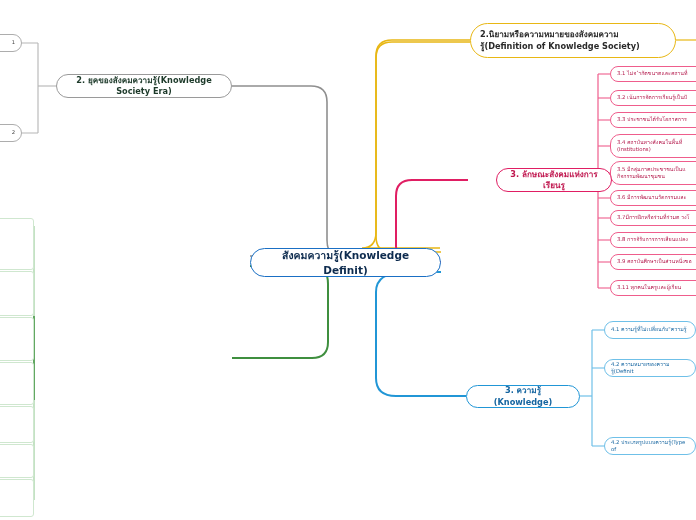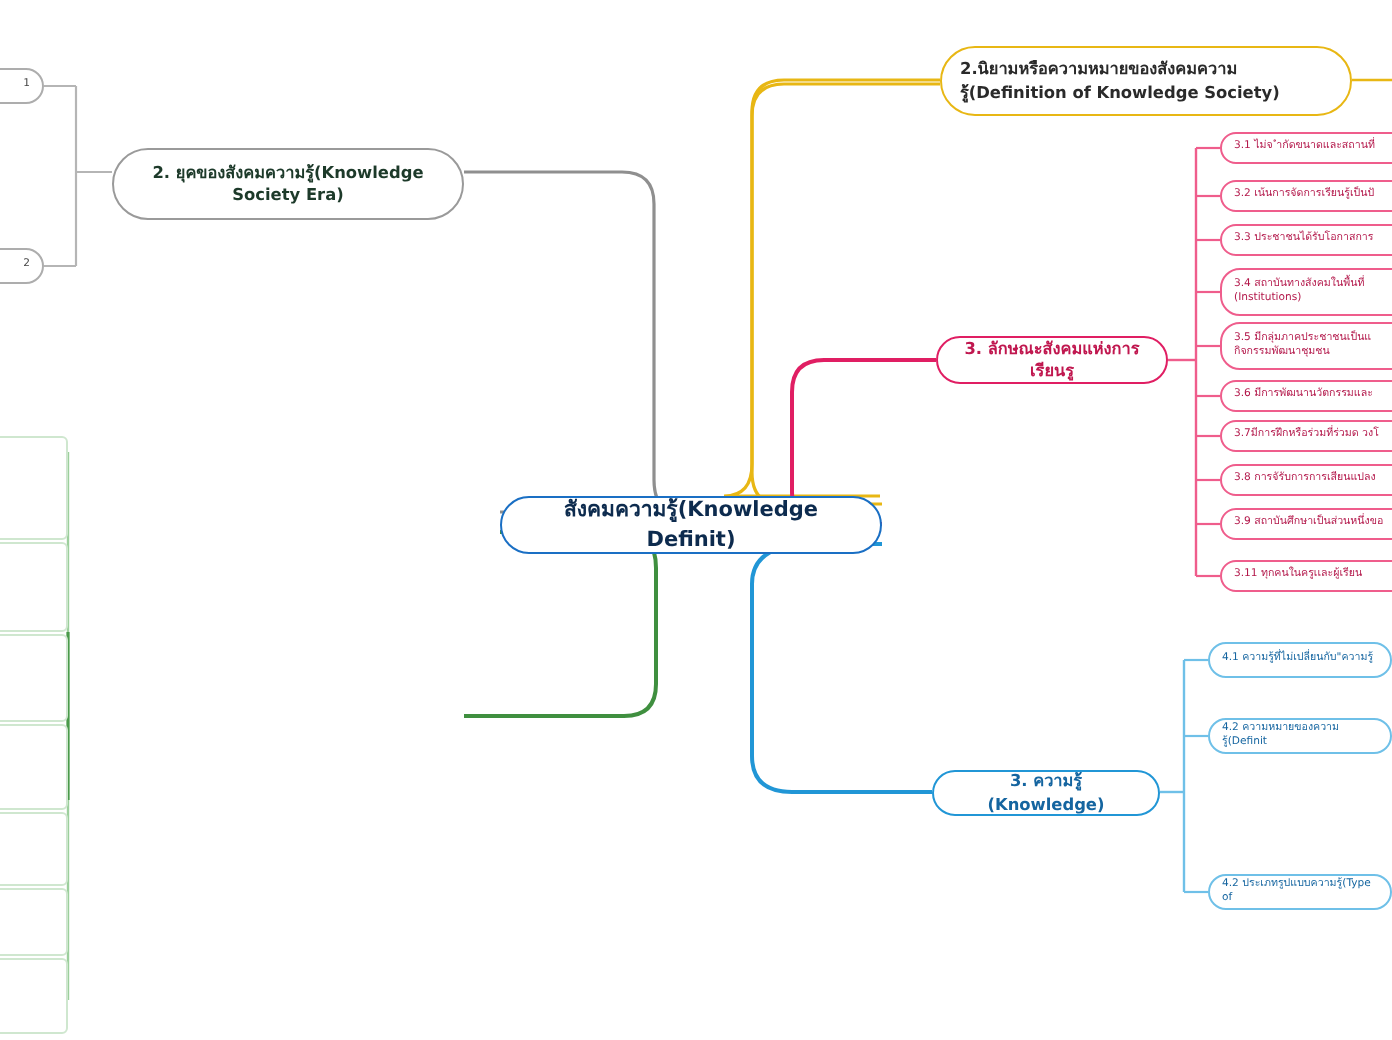--- a/index.html
+++ b/index.html
@@ -53,21 +53,21 @@
     text-align: center;
     z-index: 6;
   }
   .main {
     font-size: 8.2px;
     font-weight: bold;
     z-index: 5;
   }
   .m1 { border-color: #e8b714; color: #2a2a2a; }
   .m2 { border-color: #9a9a9a; color: #1d3a2a; }
-  .m3 { border-color: #e01e63; color: #c0174f; }
+  .m3 { border-color: #e01e63; color: #c0174f; margin-left: 28px; }
   .m4 { border-color: #2196d6; color: #1565a0; }
   .m5 { border-color: #3f8f3f; color: #1d4a1d; }
 
   .sub {
     font-size: 5.3px;
     font-weight: normal;
     border-width: 1px;
     border-radius: 30px;
     padding: 3px 6px;
     z-index: 4;
@@ -141,21 +141,21 @@
   </svg>
 
   <div class="node root" style="left:250px; top:248px; width:191px; height:29px;">
     <span>สังคมความรู้(Knowledge Definit)</span>
   </div>
 
   <div class="node main m1" style="left:470px; top:23px; width:206px; height:35px;">
     <span>2.นิยามหรือความหมายของสังคมความรู้(Definition of Knowledge Society)</span>
   </div>
 
-  <div class="node main m2" style="left:56px; top:74px; width:176px; height:36px; justify-content:center; text-align:center;">
+  <div class="node main m2" style="left:56px; top:74px; width:176px; height:24px; justify-content:center; text-align:center;">
     <span>2. ยุคของสังคมความรู้(Knowledge Society Era)</span>
   </div>
 
   <div class="node stub stub-gray" style="left:-14px; top:34px; width:36px; height:18px; justify-content:flex-end;">
     <span style="text-align:right;">1</span>
   </div>
   <div class="node stub stub-gray" style="left:-14px; top:124px; width:36px; height:18px; justify-content:flex-end;">
     <span style="text-align:right;">2</span>
   </div>
 

